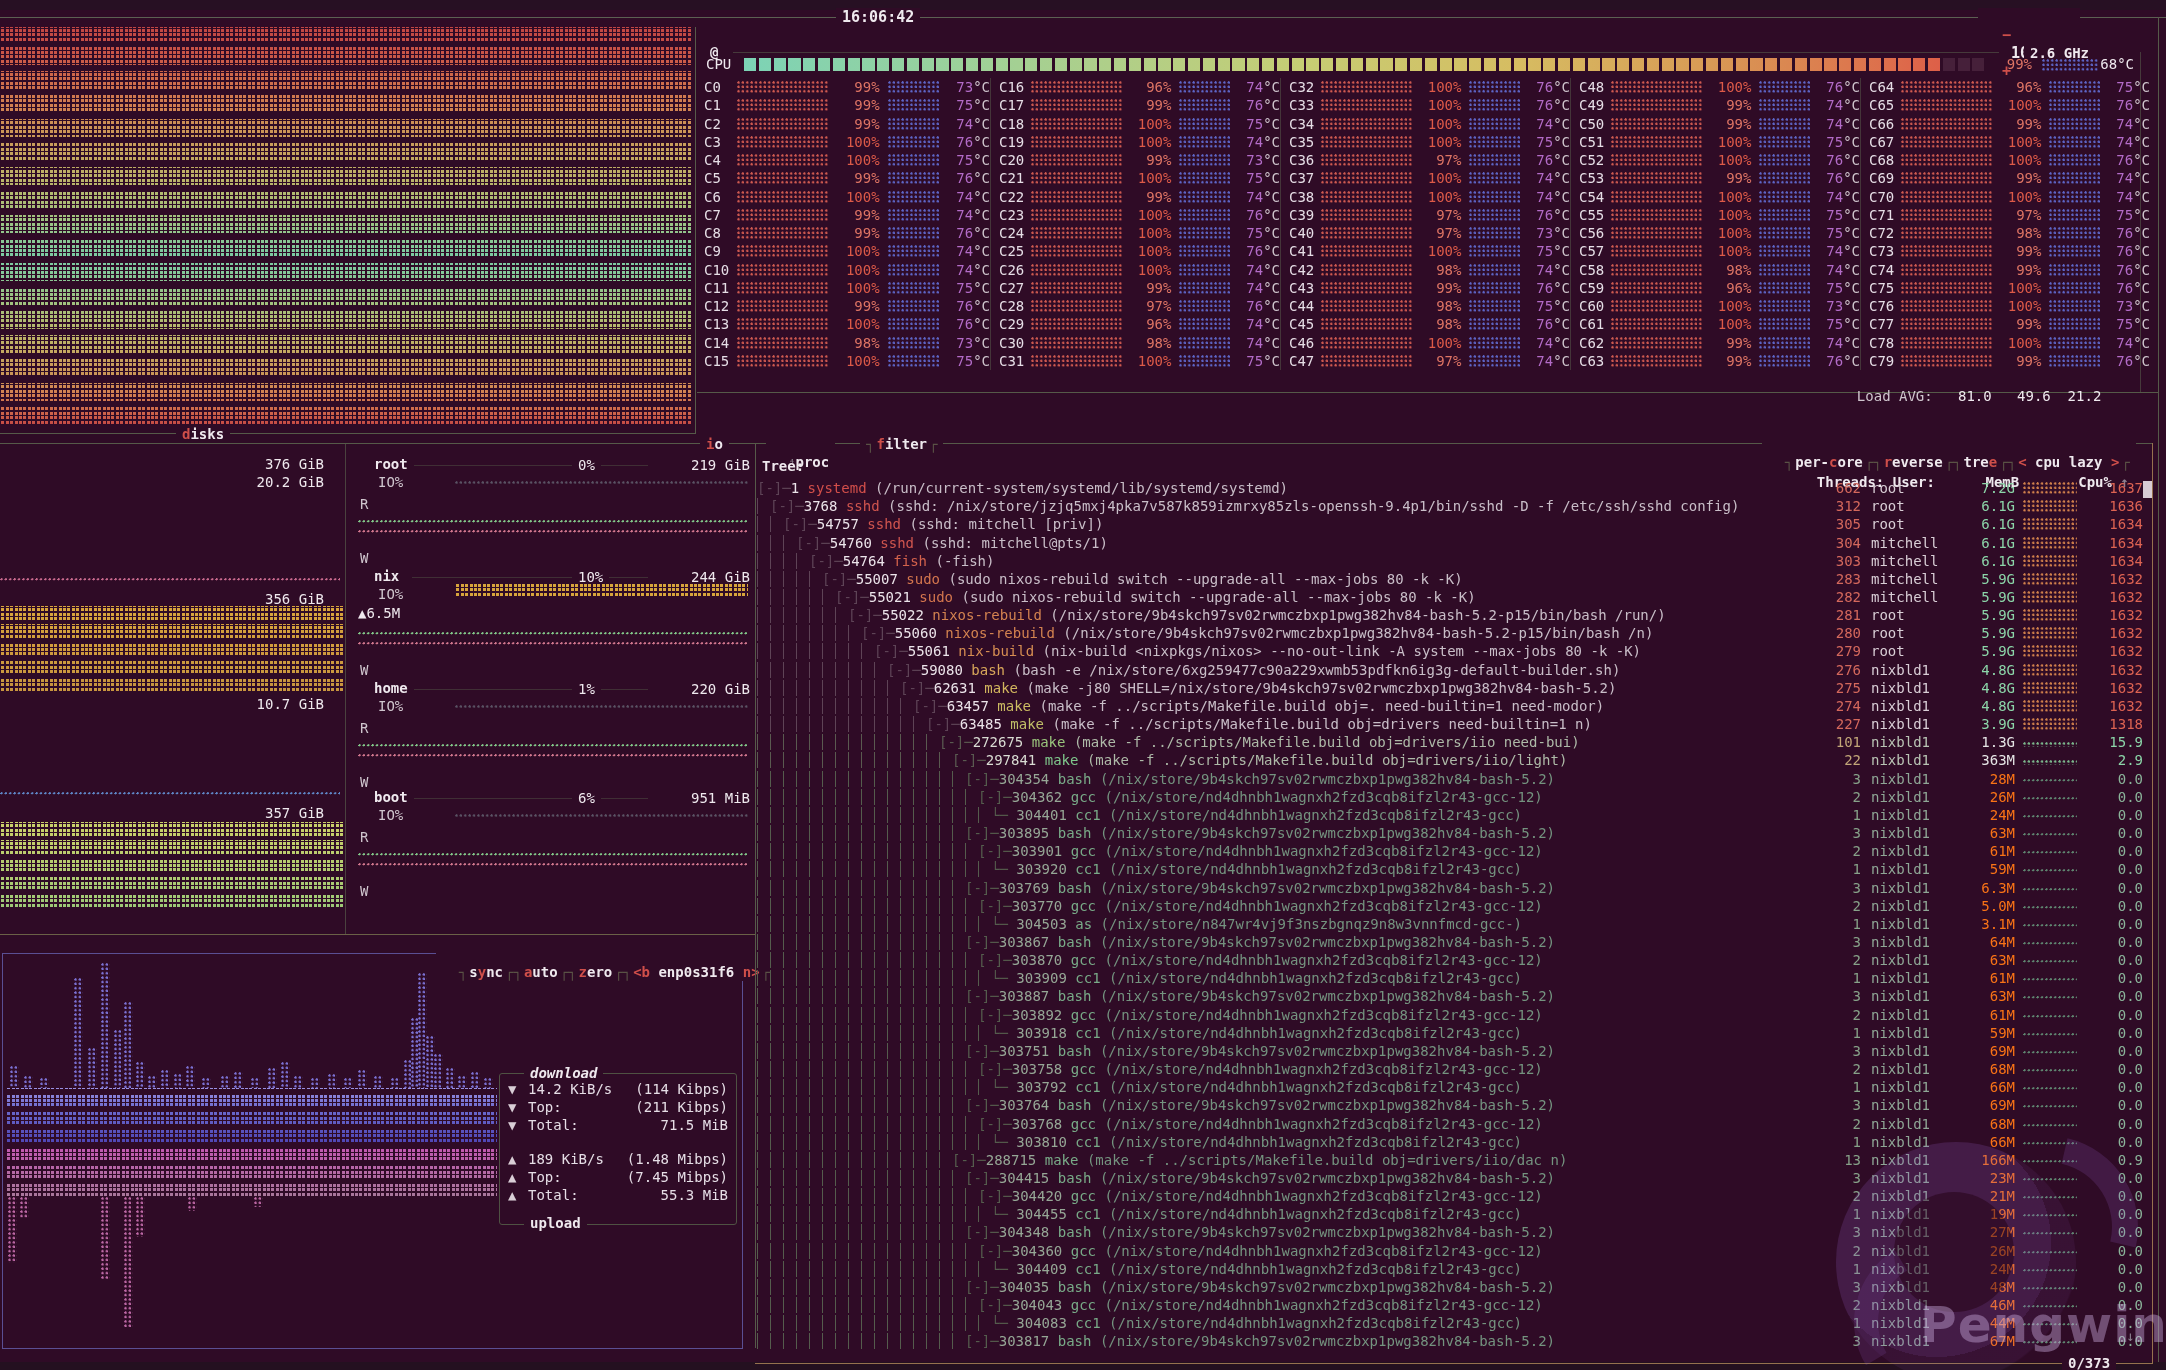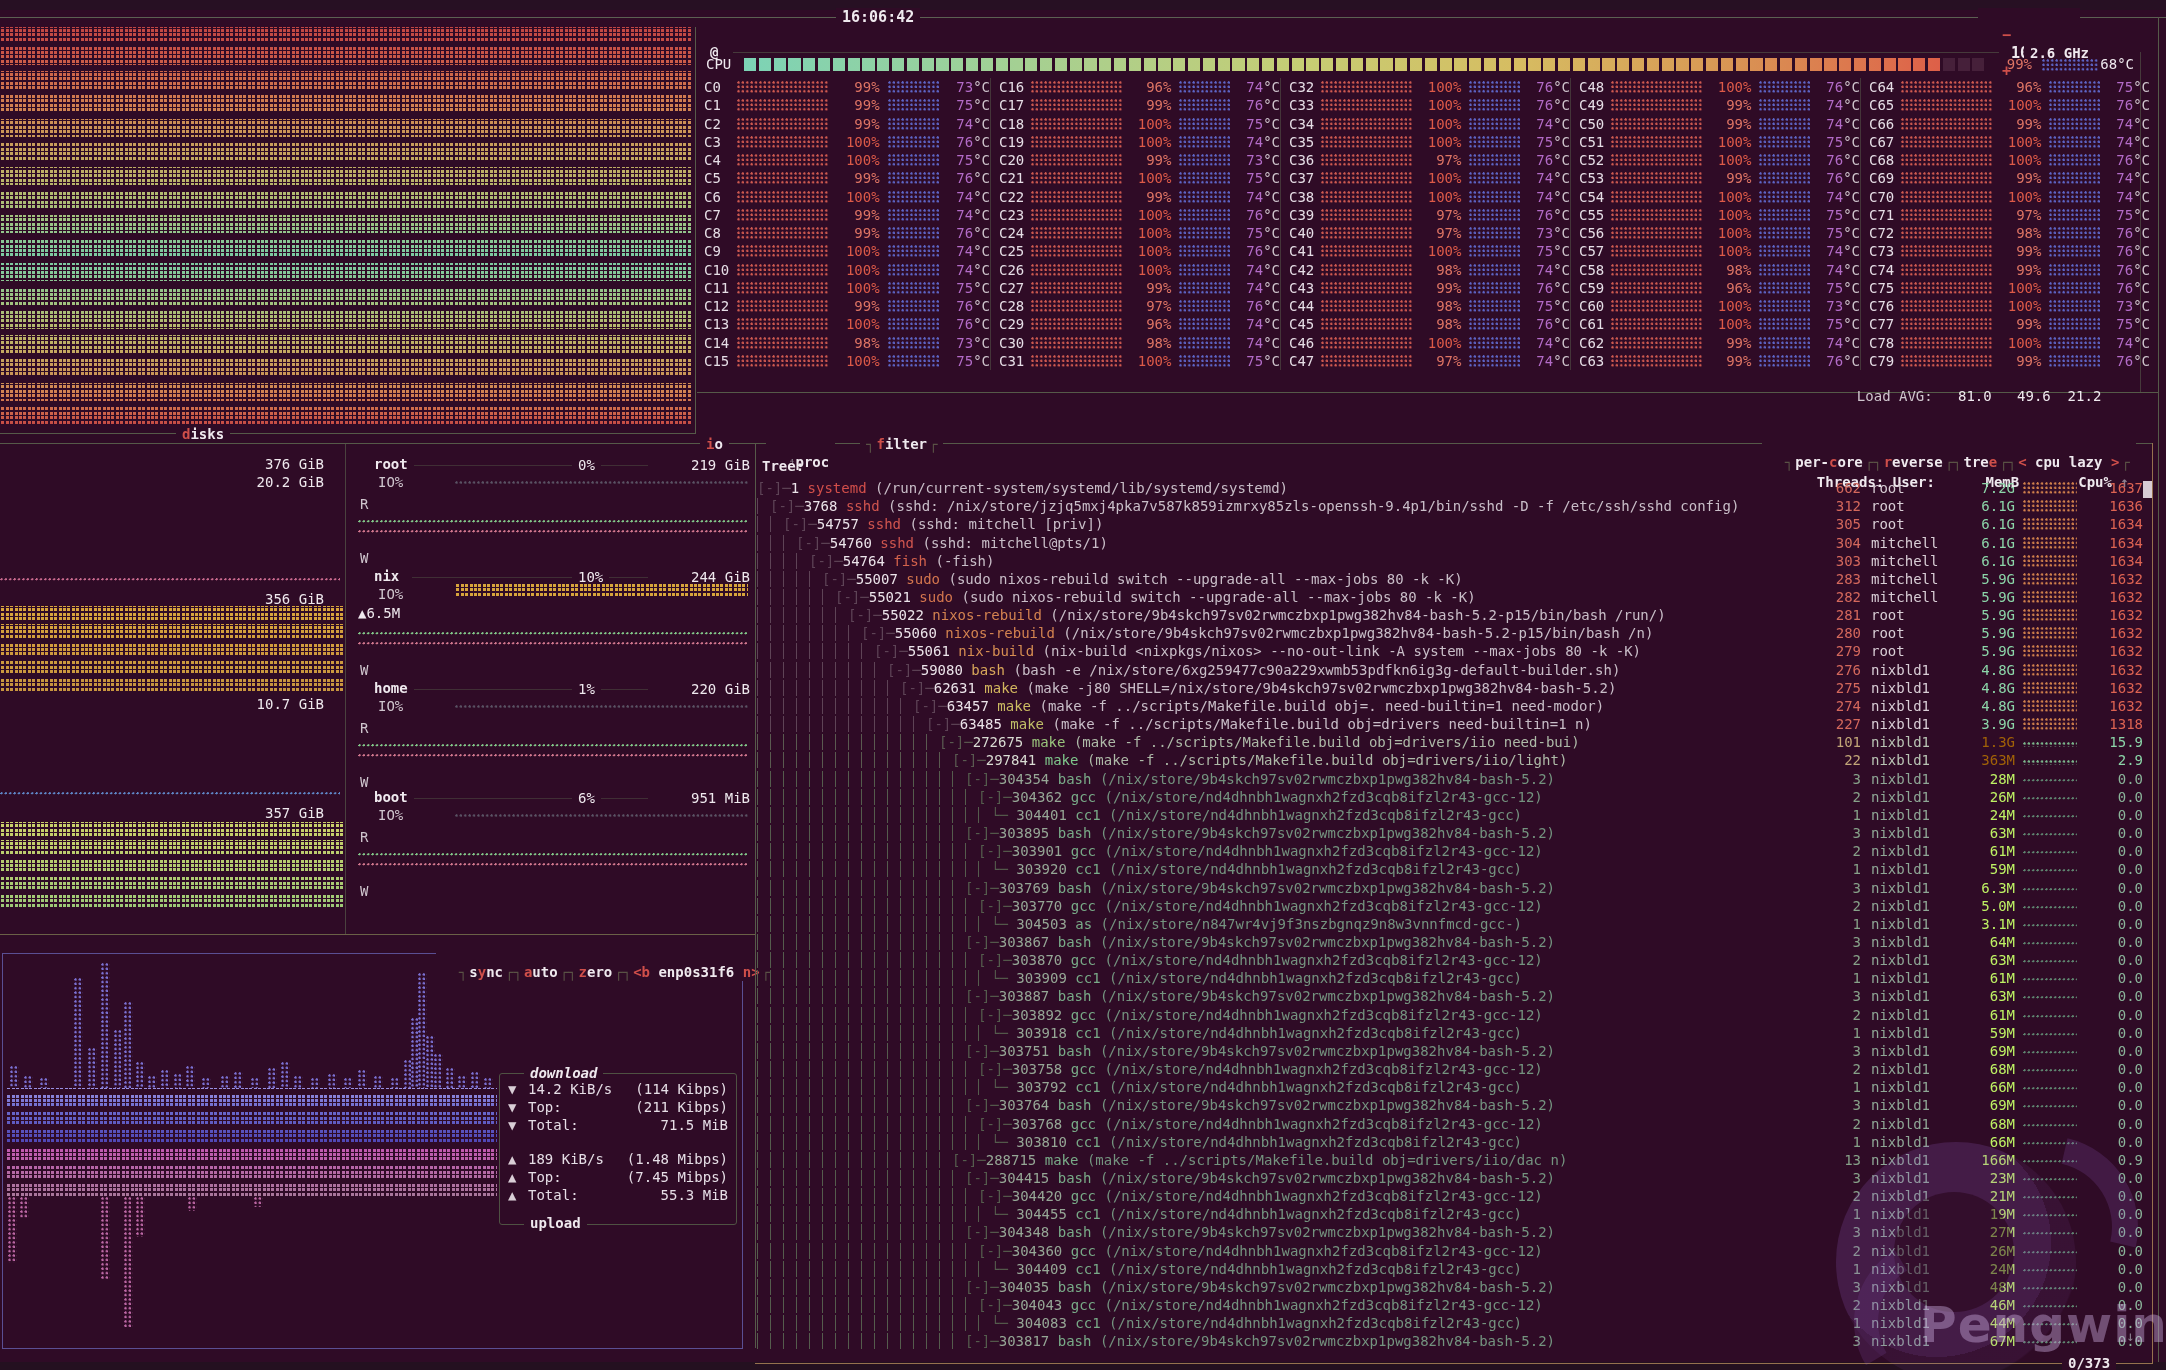--- a/index.html
+++ b/index.html
@@ -61,25 +61,25 @@
   .prow .cu{flex:none;width:88px;padding-left:10px;text-align:left;}
   .prow .cm{flex:none;width:56px;text-align:right;}
   .prow .cg{flex:none;width:54px;height:12px;margin-left:8px;position:relative;}
   .prow .cc{flex:none;width:66px;text-align:right;}
   .t-h{--g:#5e4356;}
   .t-h .pid{color:#ece4ea;} .t-h .args{color:#c9bec8;}
   .t-h .ct{color:#d4685c;} .t-h .cu{color:#d9ced6;} .t-h .cm{color:#8cd6a9;} .t-h .cc{color:#dd6352;}
   .t-h .cg i{position:absolute;inset:0;--c:#d2814c;}
   .t-m{--g:#5a5a50;}
   .t-m .pid{color:#d9dcd3;} .t-m .args{color:#aebaa8;}
-  .t-m .ct{color:#c2a678;} .t-m .cu{color:#b9c4b4;} .t-m .cm{color:#a16207;text-align:right;} .t-m .cc{color:#8cd6a9;}
+  .t-m .ct{color:#c2a678;} .t-m .cu{color:#b9c4b4;} .t-m .cm{color:#e5e5e5;text-align:right;} .t-m .cc{color:#8cd6a9;}
   .t-m .cg i{position:absolute;left:0;right:0;bottom:1px;height:5px;--c:#7cb98d;}
   .t-d{--g:#555c4d;}
   .t-d .pid{color:#96a796;} .t-d .args{color:#74937f;}
-  .t-d .ct{color:#87a289;} .t-d .cu{color:#8fa796;} .t-d .cm{color:#bef264;} .t-d .cc{color:#8bb49a;}
+  .t-d .ct{color:#87a289;} .t-d .cu{color:#8fa796;} .t-d .cm{color:#f97316;} .t-d .cc{color:#8bb49a;}
   .t-d .cg i{position:absolute;left:0;right:0;bottom:2px;height:4px;--c:#5f8570;}
   
   .nrow{height:18px;display:flex;white-space:pre;align-items:center;}
   .nrow .a{width:20px;color:#d9ced6;}
   .nrow .l{flex:1;color:#e6dee6;}
   .nrow .v{color:#e6dee6;}
   
   .dname{font-weight:bold;color:#efe9ee;background:#2f0b26;padding:0 6px;}
   .dlbl{color:#cfc5cd;}
   .wm{pointer-events:none;}

